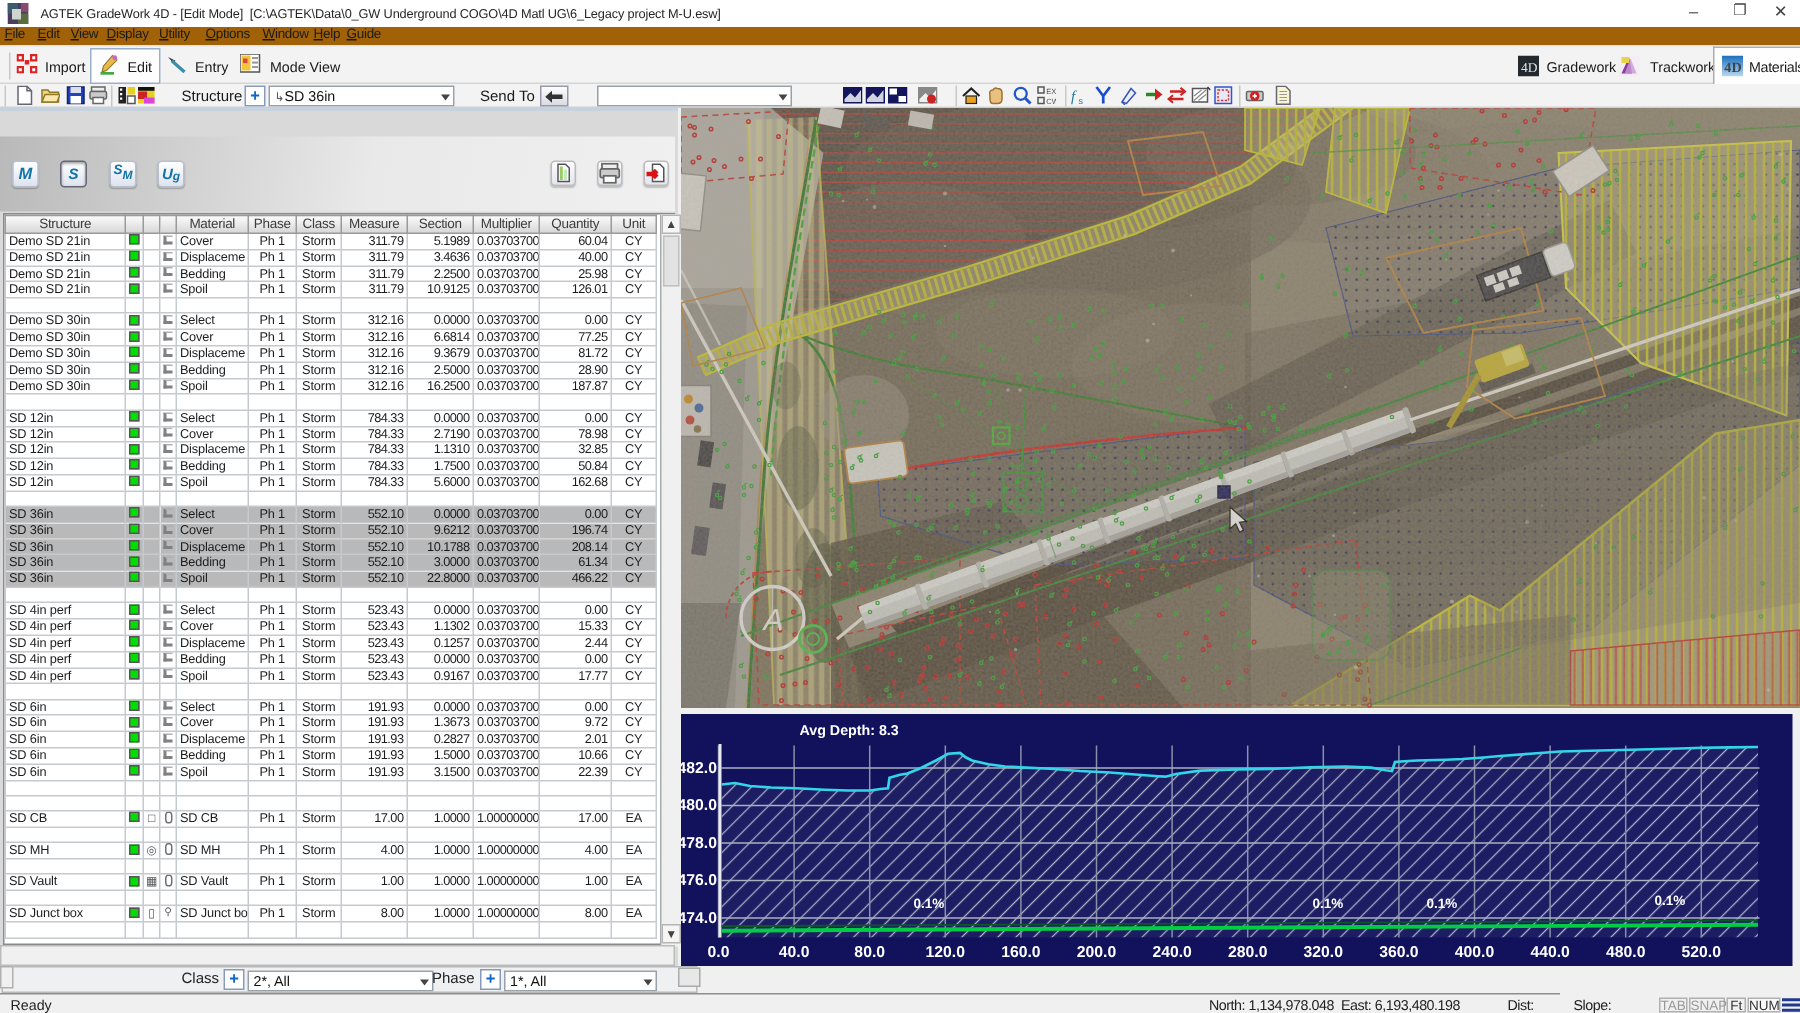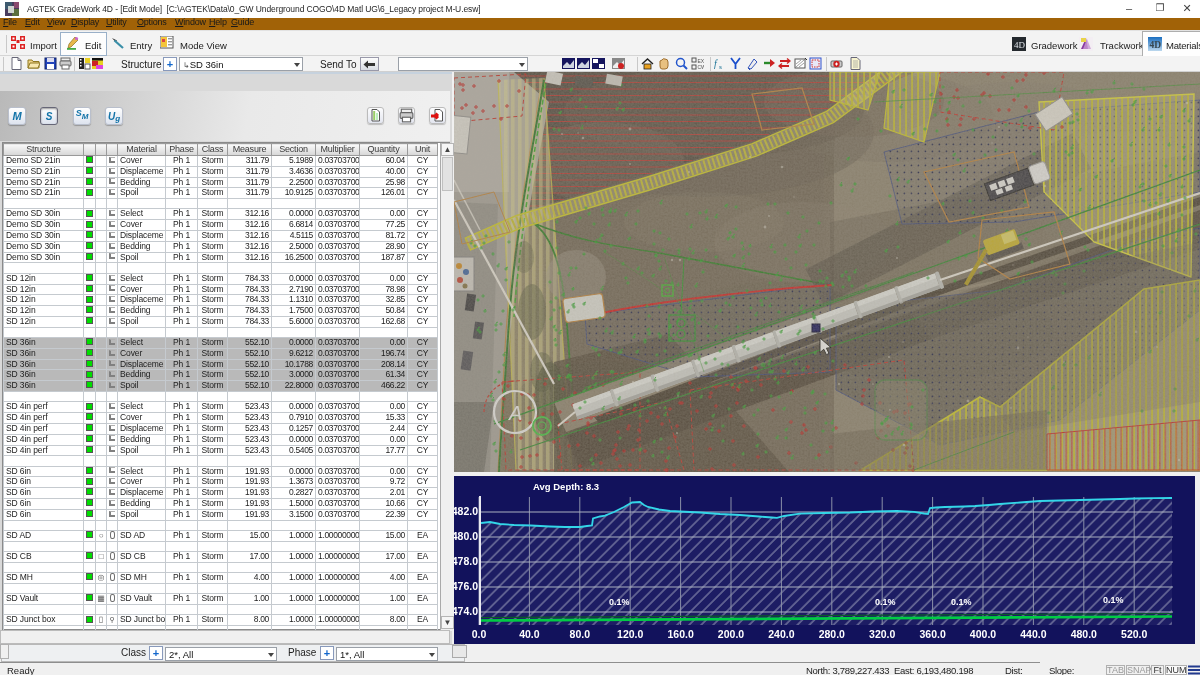--- a/index.html
+++ b/index.html
@@ -405,21 +405,21 @@
           </tr>
           <tr>
             <td>Demo SD 30in</td>
             <td class="ct"><span class="gsq"></span></td>
             <td class="ct"></td>
             <td class="ct"><span class="pipe"></span></td>
             <td>Displaceme</td>
             <td class="ct">Ph 1</td>
             <td class="ct">Storm</td>
             <td class="rt">312.16</td>
-            <td class="rt">4.5115</td>
+            <td class="rt">9.3679</td>
             <td class="rt">0.03703700</td>
             <td class="rt">81.72</td>
             <td class="ct">CY</td>
           </tr>
           <tr>
             <td>Demo SD 30in</td>
             <td class="ct"><span class="gsq"></span></td>
             <td class="ct"></td>
             <td class="ct"><span class="pipe"></span></td>
             <td>Bedding</td>
@@ -643,21 +643,21 @@
           </tr>
           <tr>
             <td>SD 4in perf</td>
             <td class="ct"><span class="gsq"></span></td>
             <td class="ct"></td>
             <td class="ct"><span class="pipe"></span></td>
             <td>Cover</td>
             <td class="ct">Ph 1</td>
             <td class="ct">Storm</td>
             <td class="rt">523.43</td>
-            <td class="rt">0.7910</td>
+            <td class="rt">1.1302</td>
             <td class="rt">0.03703700</td>
             <td class="rt">15.33</td>
             <td class="ct">CY</td>
           </tr>
           <tr>
             <td>SD 4in perf</td>
             <td class="ct"><span class="gsq"></span></td>
             <td class="ct"></td>
             <td class="ct"><span class="pipe"></span></td>
             <td>Displaceme</td>
@@ -685,21 +685,21 @@
           </tr>
           <tr>
             <td>SD 4in perf</td>
             <td class="ct"><span class="gsq"></span></td>
             <td class="ct"></td>
             <td class="ct"><span class="pipe"></span></td>
             <td>Spoil</td>
             <td class="ct">Ph 1</td>
             <td class="ct">Storm</td>
             <td class="rt">523.43</td>
-            <td class="rt">0.5405</td>
+            <td class="rt">0.9167</td>
             <td class="rt">0.03703700</td>
             <td class="rt">17.77</td>
             <td class="ct">CY</td>
           </tr>
           <tr>
             <td></td>
             <td></td>
             <td></td>
             <td></td>
             <td></td>
@@ -787,34 +787,20 @@
             <td></td>
             <td></td>
             <td></td>
             <td></td>
             <td></td>
             <td></td>
             <td></td>
             <td></td>
             <td></td>
             <td></td>
-          </tr>
-          <tr>
-            <td>SD AD</td>
-            <td class="ct"><span class="gsq"></span></td>
-            <td class="ct"><span class="sym">○</span></td>
-            <td class="ct"><span class="cyl"></span></td>
-            <td>SD AD</td>
-            <td class="ct">Ph 1</td>
-            <td class="ct">Storm</td>
-            <td class="rt">15.00</td>
-            <td class="rt">1.0000</td>
-            <td class="rt">1.00000000</td>
-            <td class="rt">15.00</td>
-            <td class="ct">EA</td>
           </tr>
           <tr>
             <td></td>
             <td></td>
             <td></td>
             <td></td>
             <td></td>
             <td></td>
             <td></td>
             <td></td>
@@ -940,31 +926,31 @@
       <div id="vscroll">
         <div class="sbtn" style="top:0">▲</div>
         <div class="abs" style="left:1px;top:14px;width:11px;height:34px;background:#e2e2e2;border:1px solid #c0c0c0"></div>
         <div class="sbtn" style="top:473px">▼</div>
       </div>
     </div>
 <div id="hscrollrow"></div>
 <div id="classbar">
 <span class="abs" style="left:119px;top:2px">Class</span>
       <div class="plusbtn" style="left:147px;top:1px">+</div>
-<div class="combo" style="left:163px;top:1.5px;width:112px">2*, All<div class="da"></div></div>
+<div class="combo" style="left:163px;top:1.5px;width:124px">2*, All<div class="da"></div></div>
 <span class="abs" style="left:286px;top:2px">Phase</span>
       <div class="plusbtn" style="left:318px;top:1px">+</div>
 <div class="combo" style="left:334px;top:1.5px;width:102px">1*, All<div class="da"></div></div>
 </div>
 </div>
 <div class="abs" style="left:452px;top:645px;width:15px;height:13px;background:#e8e8e8;border:1px solid #aaa"></div>
 <div class="abs" style="left:0px;top:644px;width:9px;height:15px;background:#f0f0f0;border:1px solid #b0b0b0"></div>
 <div id="statusbar">
 <span class="abs" style="left:7px;top:2px;font-size:9.5px">Ready</span>
-<span class="abs" style="left:806px;top:2px;letter-spacing:-0.3px">North: 3,789,227.433</span>
+<span class="abs" style="left:806px;top:2px;letter-spacing:-0.3px">North: 1,134,978.048</span>
 <span class="abs" style="left:894px;top:2px;letter-spacing:-0.3px">East: 6,193,480.198</span>
 <span class="abs" style="left:1005px;top:2px;letter-spacing:-0.3px">Dist: 3.09</span>
     <span class="abs" style="left:1049px;top:2px;letter-spacing:-0.3px">Slope: 4.4%</span>
 <div class="sbox" style="left:1106px;width:19px">TAB</div>
 <div class="sbox" style="left:1126px;width:24px">SNAP</div>
 <div class="sbox" style="left:1151px;width:13px;color:#333">Ft</div>
 <div class="sbox" style="left:1165px;width:22px;color:#333;background:#fafafa">NUM</div>
 <svg class="abs" style="left:1188px;top:2px" width="12" height="10">
       <g stroke="#223a8e" stroke-width="2">
         <path d="M0 1.5 H12 M0 5 H12 M0 8.5 H12"></path>

